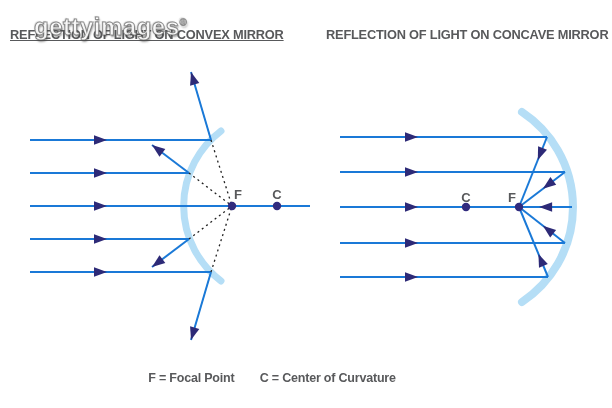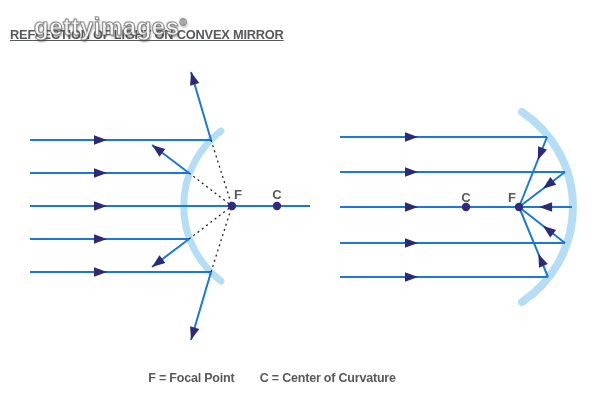--- a/index.html
+++ b/index.html
@@ -92,20 +92,21 @@
         <polygon points="538.4,253.9 539.0,267.7 547.8,264.1" fill="#2d2a77"></polygon>
         <circle cx="519" cy="207" r="4.2" fill="#312b7e"></circle>
         <text x="512" y="202" text-anchor="middle" fill="#58595b" class="mirror-label">F</text>
         <circle cx="466" cy="207" r="4.2" fill="#312b7e"></circle>
         <text x="466" y="202" text-anchor="middle" fill="#58595b" class="mirror-label">C</text>
       </g>
     </svg>
 
   <div class="title title-left">REFLECTION OF LIGHT ON CONVEX MIRROR</div>
 
+  <div class="title title-right">REFLECTION OF LIGHT ON CONCAVE MIRROR</div>
 
   <div class="legend">
     <span>F = Focal Point</span>
     <span>C = Center of Curvature</span>
   </div>
 
   <div class="watermark">
     <span>gettyimages</span><sup>®</sup>
   </div>
 

